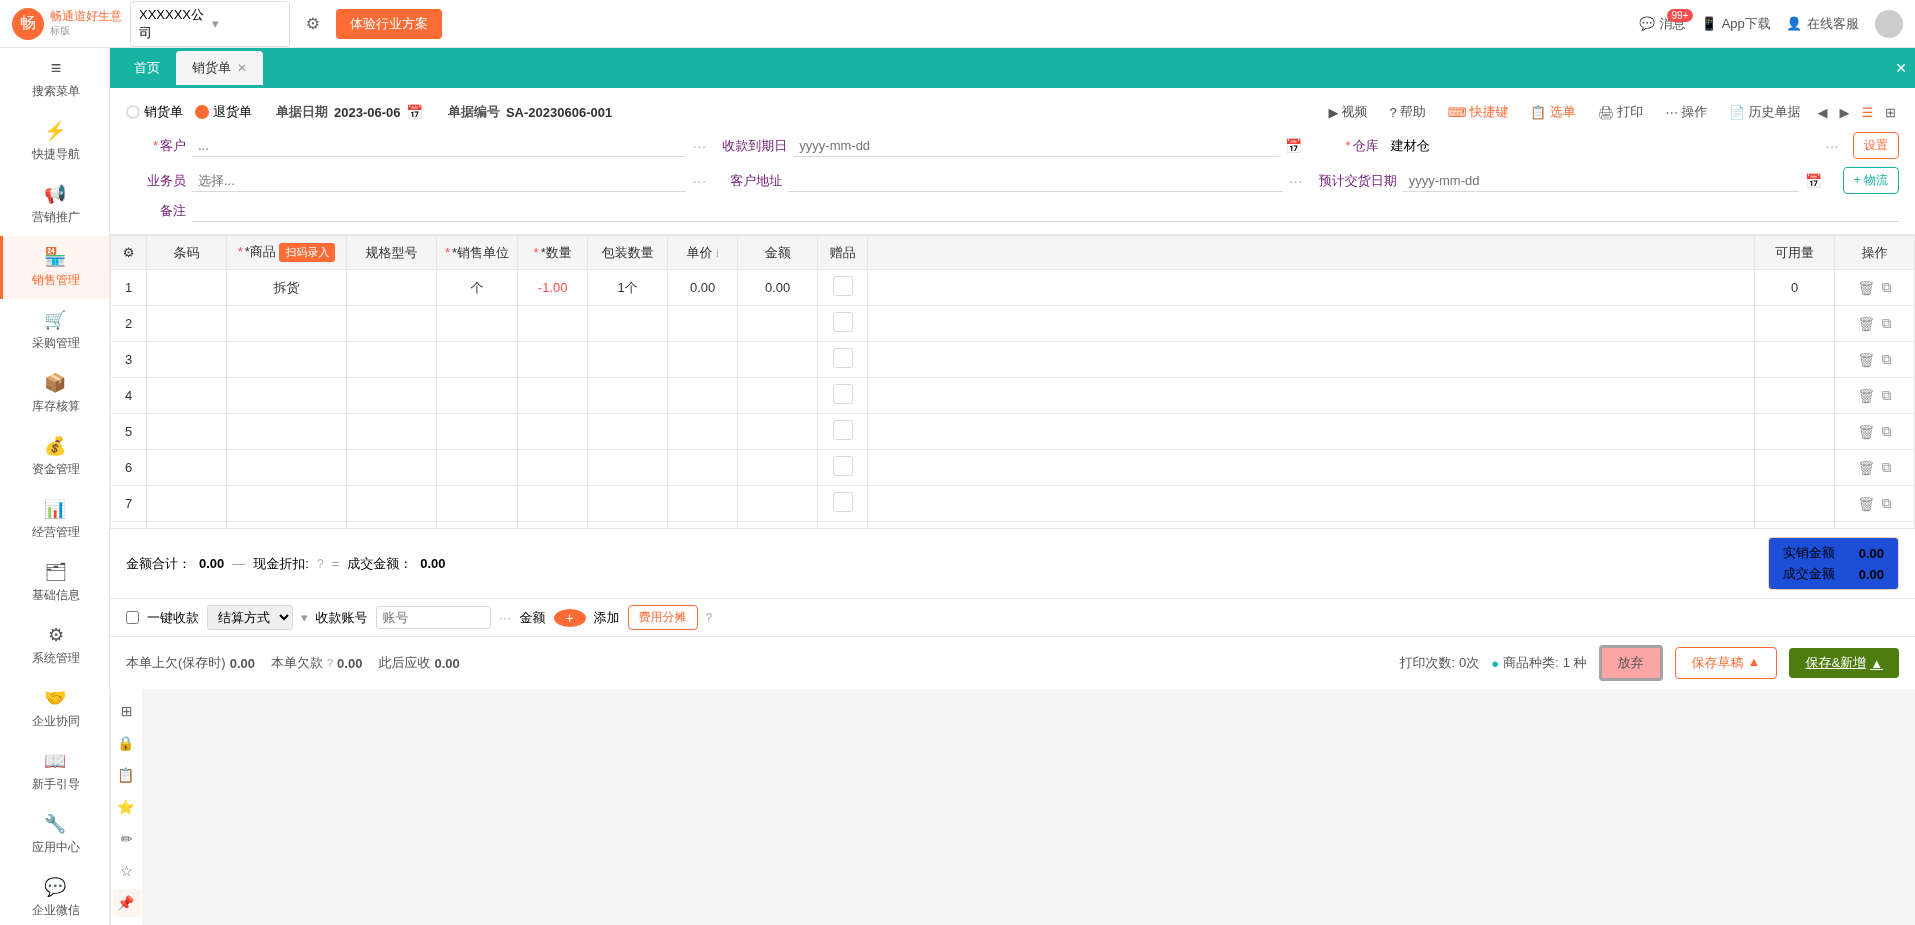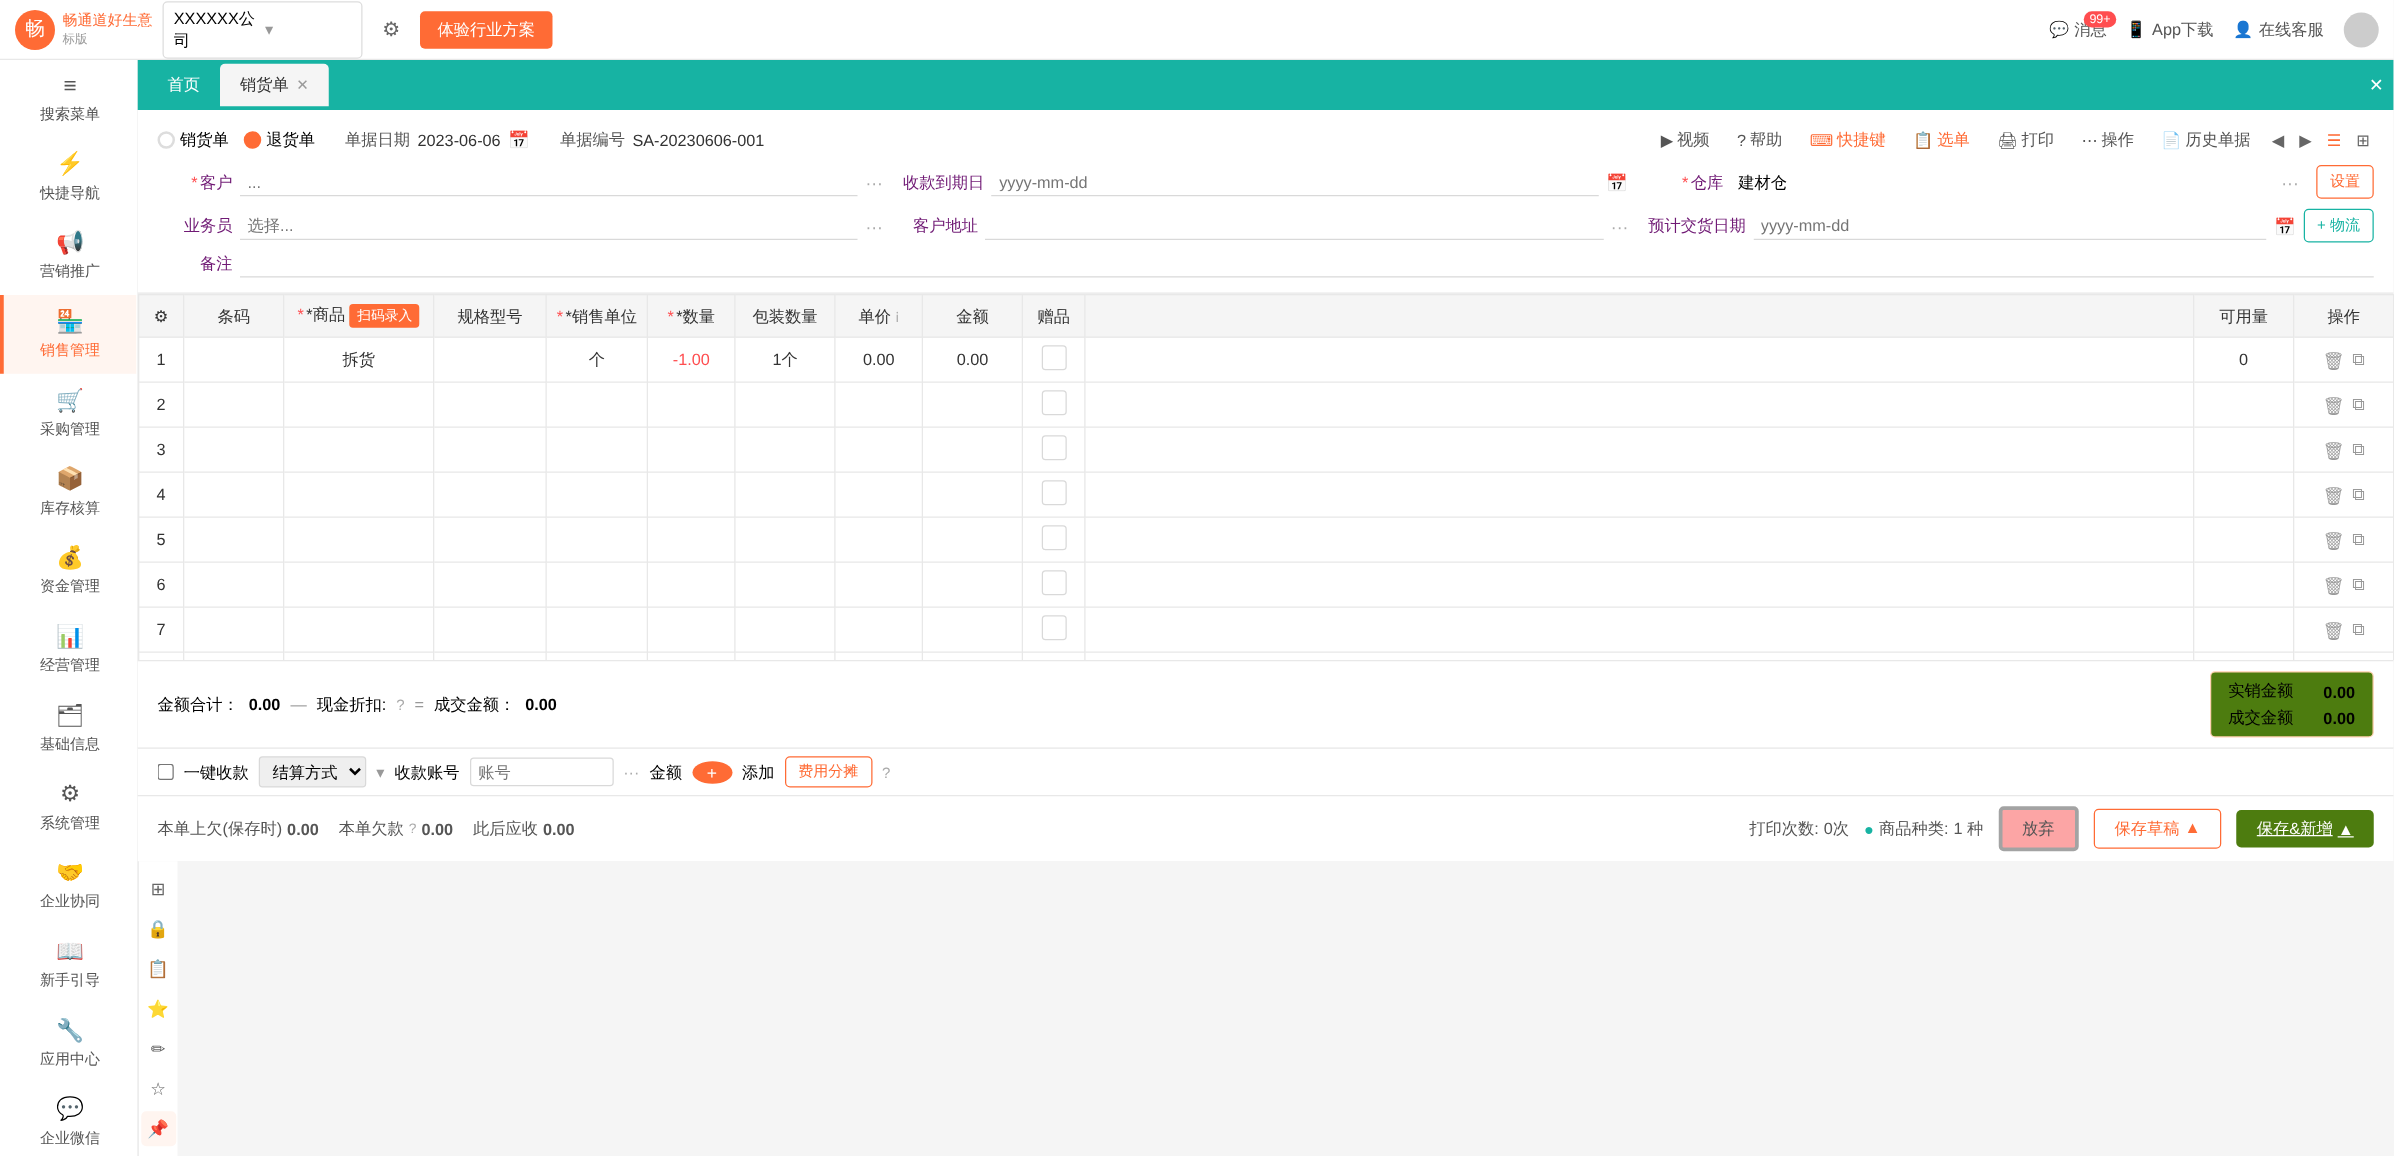--- a/index.html
+++ b/index.html
@@ -62,21 +62,21 @@
 
     
     .form-area { background: #fff; padding: 12px 16px 8px; border-bottom: 1px solid #e8e8e8; }
     .form-toolbar {
       display: flex; align-items: center; gap: 8px; margin-bottom: 8px;
     }
     .radio-group { display: flex; align-items: center; gap: 12px; }
     .radio-item { display: flex; align-items: center; gap: 4px; cursor: pointer; }
     .radio-circle { width: 14px; height: 14px; border-radius: 50%; border: 2px solid #ddd; display: inline-block; }
     .radio-circle.checked { border-color: #ff6b35; background: #ff6b35; }
-    .form-field { display: flex; align-items: center; gap: 6px; margin-left: 16px; color: #555; }
+    .form-field { display: flex; align-items: center; gap: 6px; margin-left: 16px; color: #555; font-weight: bold; }
     .form-field .label { color: #555; white-space: nowrap; }
     .form-field .value { color: #333; }
     .toolbar-right { margin-left: auto; display: flex; align-items: center; gap: 6px; }
     .toolbar-btn { display: flex; align-items: center; gap: 3px; padding: 3px 8px; cursor: pointer; color: #555; font-size: 12px; border-radius: 3px; }
     .toolbar-btn.highlight { color: #ff6b35; }
     .form-row { display: flex; align-items: center; gap: 6px; }
     .form-label { color: #701a75; white-space: nowrap; min-width: 60px; text-align: right; }
     .form-label.required::before { content: '*'; color: #ff4d4f; margin-right: 2px; }
     .form-input {
       flex: 1; border: none; border-bottom: 1px solid #d9d9d9; padding: 3px 6px;
@@ -371,21 +371,21 @@
           </div>
           <div class="form-row">
             <span class="form-label">客户地址</span>
             <input class="form-input" type="text" placeholder="" style="flex: 1 1 0%;">
             <span class="form-icon">···</span>
           </div>
           <div class="form-row" style="justify-content:space-between;">
             <span class="form-label">预计交货日期</span>
             <input class="form-input" type="text" placeholder="yyyy-mm-dd" style="flex: 1 1 0%;">
             <span class="form-icon">📅</span>
-            <button class="logistics-btn" style="margin-left:0;text-align:right;">+ 物流</button>
+            <button class="logistics-btn" style="margin-left:14px;text-align:right;">+ 物流</button>
           </div>
         </div>
 
         <div class="form-row" style="margin-bottom:4px;">
           <span class="form-label">备注</span>
           <input class="form-input" type="text" style="flex: 1 1 0%;" placeholder="">
         </div>
       </div>
 
       <div class="scrollable-table">
@@ -583,21 +583,21 @@
       <div class="footer-calc">
         <span>金额合计：</span>
         <strong>0.00</strong>
         <span class="minus">—</span>
         <span>现金折扣:</span>
         <span class="question-icon">?</span>
         <span class="equals">=</span>
         <span>成交金额：</span>
         <strong>0.00</strong>
 
-        <div style="margin-left:auto;display:flex;flex-direction:column;gap:3px;background:#4d7c0f;border:1px solid #ffd0b0;border-radius:4px;padding:6px 14px;">
+        <div style="margin-left:auto;display:flex;flex-direction:column;gap:3px;background:#1d4ed8;border:1px solid #ffd0b0;border-radius:4px;padding:6px 14px;">
           <div style="display:flex;gap:24px;align-items:center;">
             <span>实销金额</span>
             <strong>0.00</strong>
           </div>
           <div style="display:flex;gap:24px;align-items:center;">
             <span>成交金额</span>
             <strong>0.00</strong>
           </div>
         </div>
       </div>

